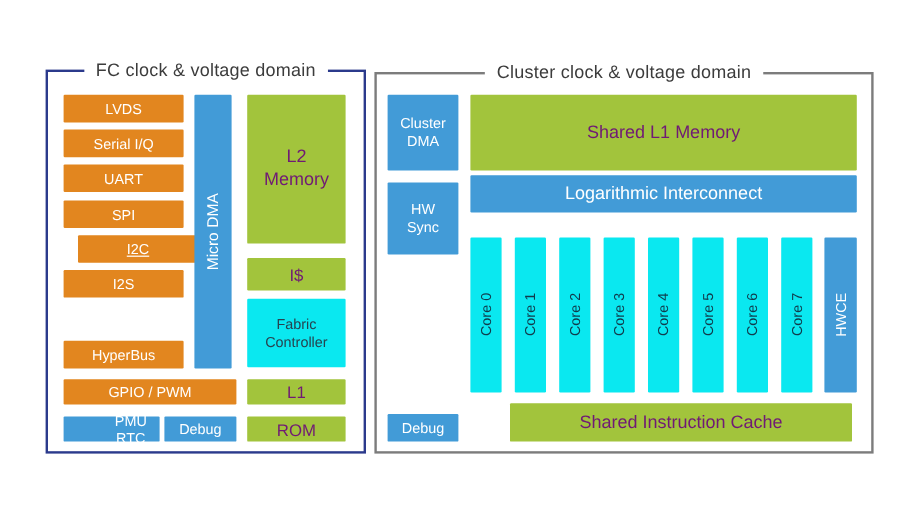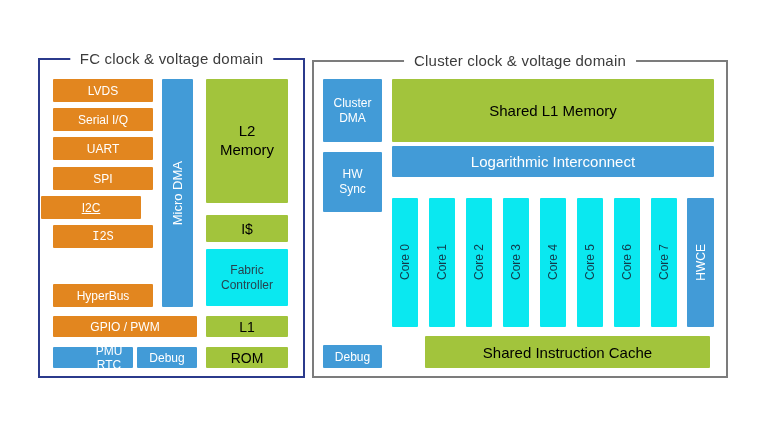--- a/index.html
+++ b/index.html
@@ -18,21 +18,21 @@
     position:absolute; top:-12px; left:50%; transform:translateX(-50%);
     background:#ffffff; padding:0 10px; white-space:nowrap;
     font-size:15px; line-height:21px; color:var(--text); letter-spacing:0.2px;
   }
   .block{
     position:absolute; display:flex; align-items:center; justify-content:center;
     text-align:center; border-radius:1px; box-sizing:border-box;
   }
   .orange{background:var(--orange); color:#ffffff; font-size:12px;}
   .blue{background:var(--blue); color:#ffffff; font-size:12px;}
-  .green{background:var(--green); color:#000000; font-size:14px;}
+  .green{background:var(--green); color:#701a75; font-size:14px;}
   .cyan{background:var(--cyan); color:var(--label); font-size:12px;}
   .big{font-size:15px;}
   .two-line{flex-direction:column; line-height:1.25;}
   .vtext{writing-mode:vertical-rl; transform:rotate(180deg); white-space:nowrap;}
   .vblock{font-size:13px;}
   .cores-row{
     position:absolute; display:flex; justify-content:space-between;
   }
   .core{
     width:26px; height:129px; background:var(--cyan); border-radius:1px;
@@ -45,22 +45,22 @@
 
 <div class="canvas">
 
   <section class="domain fc">
     <div class="domain-title">FC clock &amp; voltage domain</div>
 
     <div class="block orange" style="left:13px; top:19px;  width:100px; height:23px;">LVDS</div>
     <div class="block orange" style="left:13px; top:48px;  width:100px; height:23px;">Serial I/Q</div>
     <div class="block orange" style="left:13px; top:77px;  width:100px; height:23px;">UART</div>
     <div class="block orange" style="left:13px; top:107px; width:100px; height:23px;">SPI</div>
-    <div class="block orange" style="left:1px; top:136px; width:100px; height:23px;text-decoration:underline;">I2C</div>
-    <div class="block orange" style="left:13px; top:165px; width:100px; height:23px;font-family:Liberation Mono, monospace;">I2S</div>
+    <div class="block orange" style="left:25px; top:136px; width:100px; height:23px;text-decoration:underline;">I2C</div>
+    <div class="block orange" style="left:13px; top:165px; width:100px; height:23px;">I2S</div>
     <div class="block orange" style="left:13px; top:224px; width:100px; height:23px;">HyperBus</div>
 
     <div class="block blue vblock" style="left:122px; top:19px; width:31px; height:228px;">
       <span class="vtext">Micro DMA</span>
     </div>
 
     <div class="block orange" style="left:13px; top:256px; width:144px; height:21px;">GPIO / PWM</div>
     <div class="block blue" style="left:13px; top:287px; width:80px;  height:21px;padding-left:32px;">PMU RTC</div>
     <div class="block blue" style="left:97px; top:287px; width:60px;  height:21px;">Debug</div>
 

